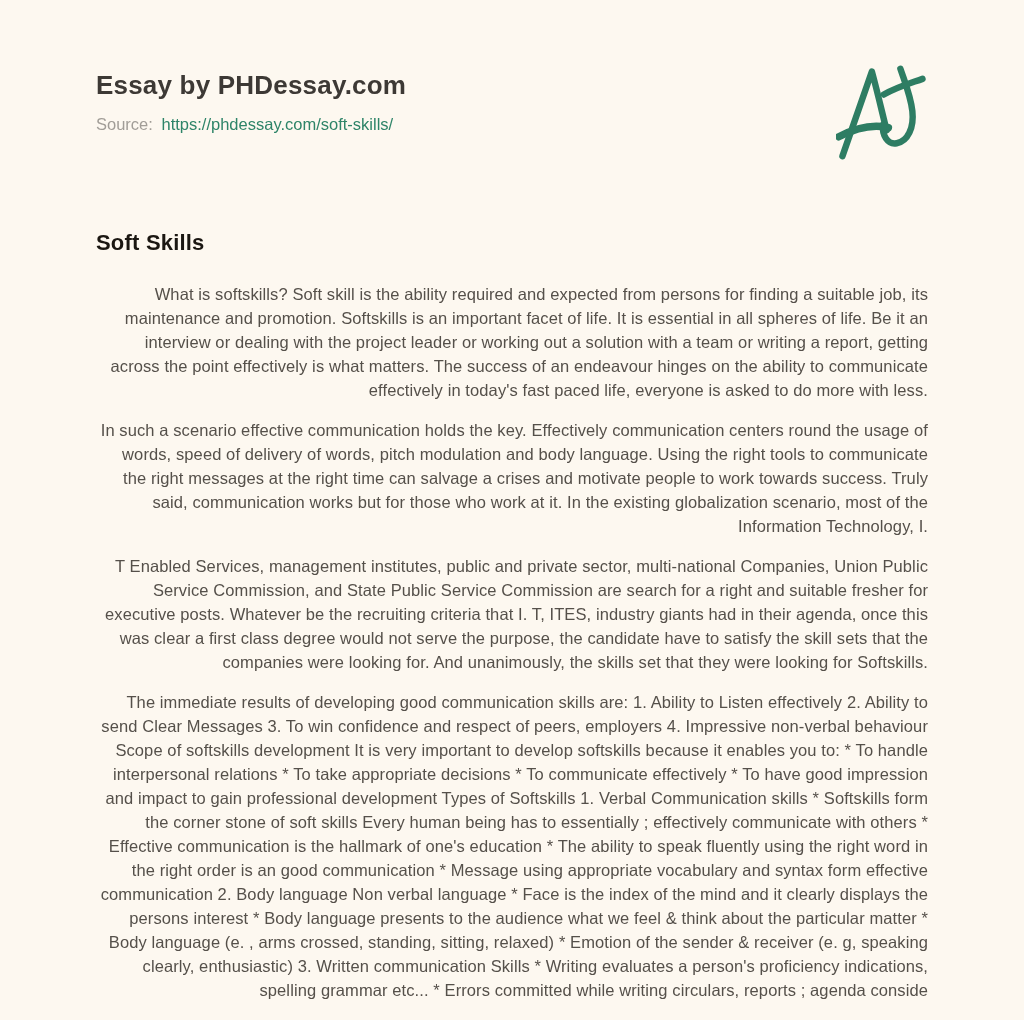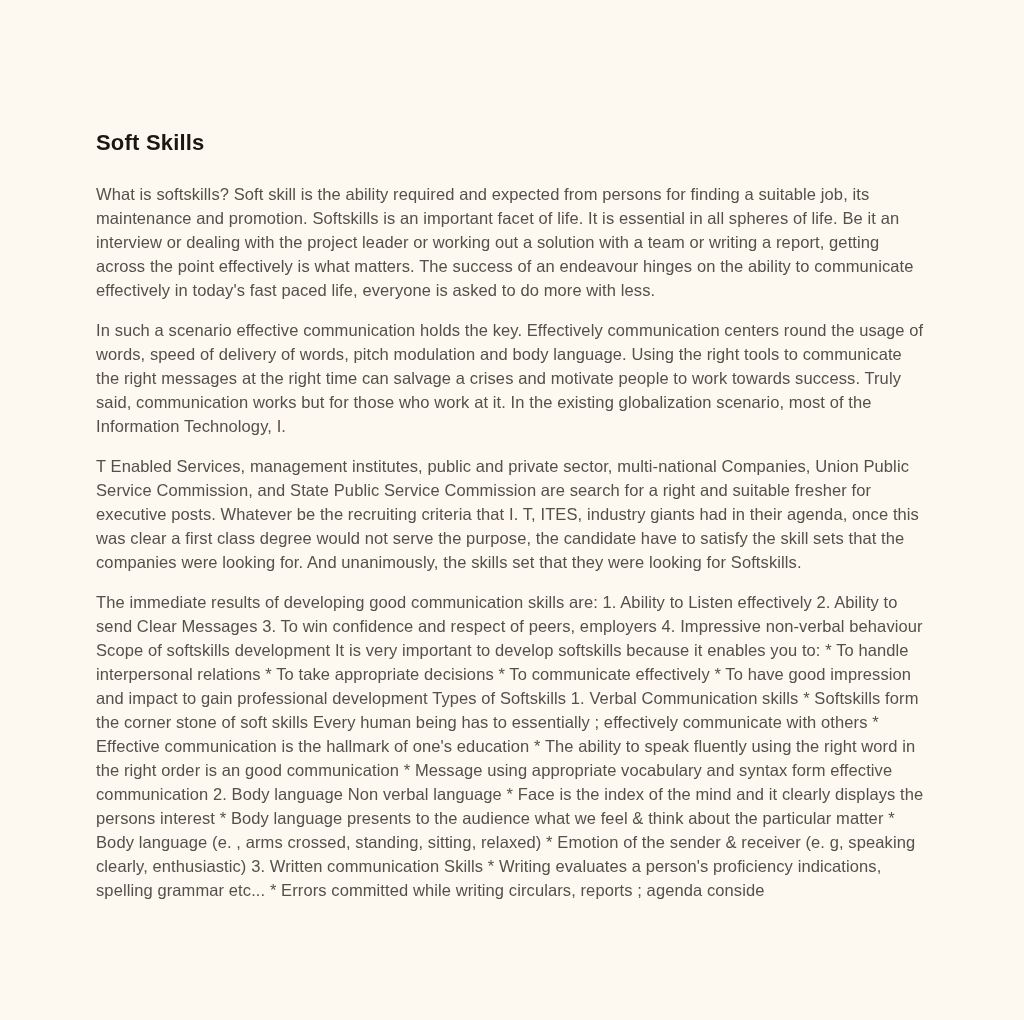--- a/index.html
+++ b/index.html
@@ -73,27 +73,50 @@
   .essay-body {
     margin-top: 26px;
   }
 
   .essay-body p {
     font-size: 16.5px;
     line-height: 24px;
     color: var(--ink-body);
     margin-bottom: 16px;
     letter-spacing: 0.1px;
+    text-align: right;
   }
 </style>
 </head>
 <body>
 
 <div class="page">
 
+  <div class="header">
+    <div class="header-left">
+      <h1 class="site-title">Essay by PHDessay.com</h1>
+      <div class="source-line">
+        <span>Source:</span>
+        <a href="#">https://phdessay.com/soft-skills/</a>
+      </div>
+    </div>
+
+    <div class="logo">
+      <svg viewBox="0 0 100 112" width="92" height="104" fill="none" stroke="#2e7d63" stroke-linecap="round" stroke-linejoin="round">
+
+        <path d="M7,104 C19,70 30,38 39,12 C45,34 50,56 55,76" stroke-width="7" stroke="#2e7d63"></path>
+
+        <path d="M3,83 C22,73 40,69 57,73" stroke-width="8" stroke="#2e7d63"></path>
+
+        <path d="M70,9 C75,24 81,38 83,55 C85,73 78,88 66,90 C56,92 50,81 51,70" stroke-width="7" stroke="#2e7d63"></path>
+
+        <path d="M52,37 C66,29 80,25 94,20" stroke-width="7" stroke="#2e7d63"></path>
+      </svg>
+    </div>
+  </div>
 
   <h2 class="essay-title">Soft Skills</h2>
 
   <div class="essay-body">
     <p>What is softskills? Soft skill is the ability required and expected from persons for finding a suitable job, its maintenance and promotion. Softskills is an important facet of life. It is essential in all spheres of life. Be it an interview or dealing with the project leader or working out a solution with a team or writing a report, getting across the point effectively is what matters. The success of an endeavour hinges on the ability to communicate effectively in today's fast paced life, everyone is asked to do more with less.</p>
     <p>In such a scenario effective communication holds the key. Effectively communication centers round the usage of words, speed of delivery of words, pitch modulation and body language. Using the right tools to communicate the right messages at the right time can salvage a crises and motivate people to work towards success. Truly said, communication works but for those who work at it. In the existing globalization scenario, most of the Information Technology, I.</p>
     <p>T Enabled Services, management institutes, public and private sector, multi-national Companies, Union Public Service Commission, and State Public Service Commission are search for a right and suitable fresher for executive posts. Whatever be the recruiting criteria that I. T, ITES, industry giants had in their agenda, once this was clear a first class degree would not serve the purpose, the candidate have to satisfy the skill sets that the companies were looking for. And unanimously, the skills set that they were looking for Softskills.</p>
     <p>The immediate results of developing good communication skills are: 1. Ability to Listen effectively 2. Ability to send Clear Messages 3. To win confidence and respect of peers, employers 4. Impressive non-verbal behaviour Scope of softskills development It is very important to develop softskills because it enables you to: * To handle interpersonal relations * To take appropriate decisions * To communicate effectively * To have good impression and impact to gain professional development Types of Softskills 1. Verbal Communication skills * Softskills form the corner stone of soft skills Every human being has to essentially ; effectively communicate with others * Effective communication is the hallmark of one's education * The ability to speak fluently using the right word in the right order is an good communication * Message using appropriate vocabulary and syntax form effective communication 2. Body language Non verbal language * Face is the index of the mind and it clearly displays the persons  interest * Body language presents to the audience what we feel &amp; think about the particular matter * Body language (e. , arms crossed, standing, sitting, relaxed) * Emotion of the sender &amp; receiver (e. g, speaking clearly, enthusiastic) 3. Written communication Skills * Writing evaluates a person's proficiency indications, spelling grammar etc... * Errors committed while writing circulars, reports ; agenda conside</p>
   </div>
 

